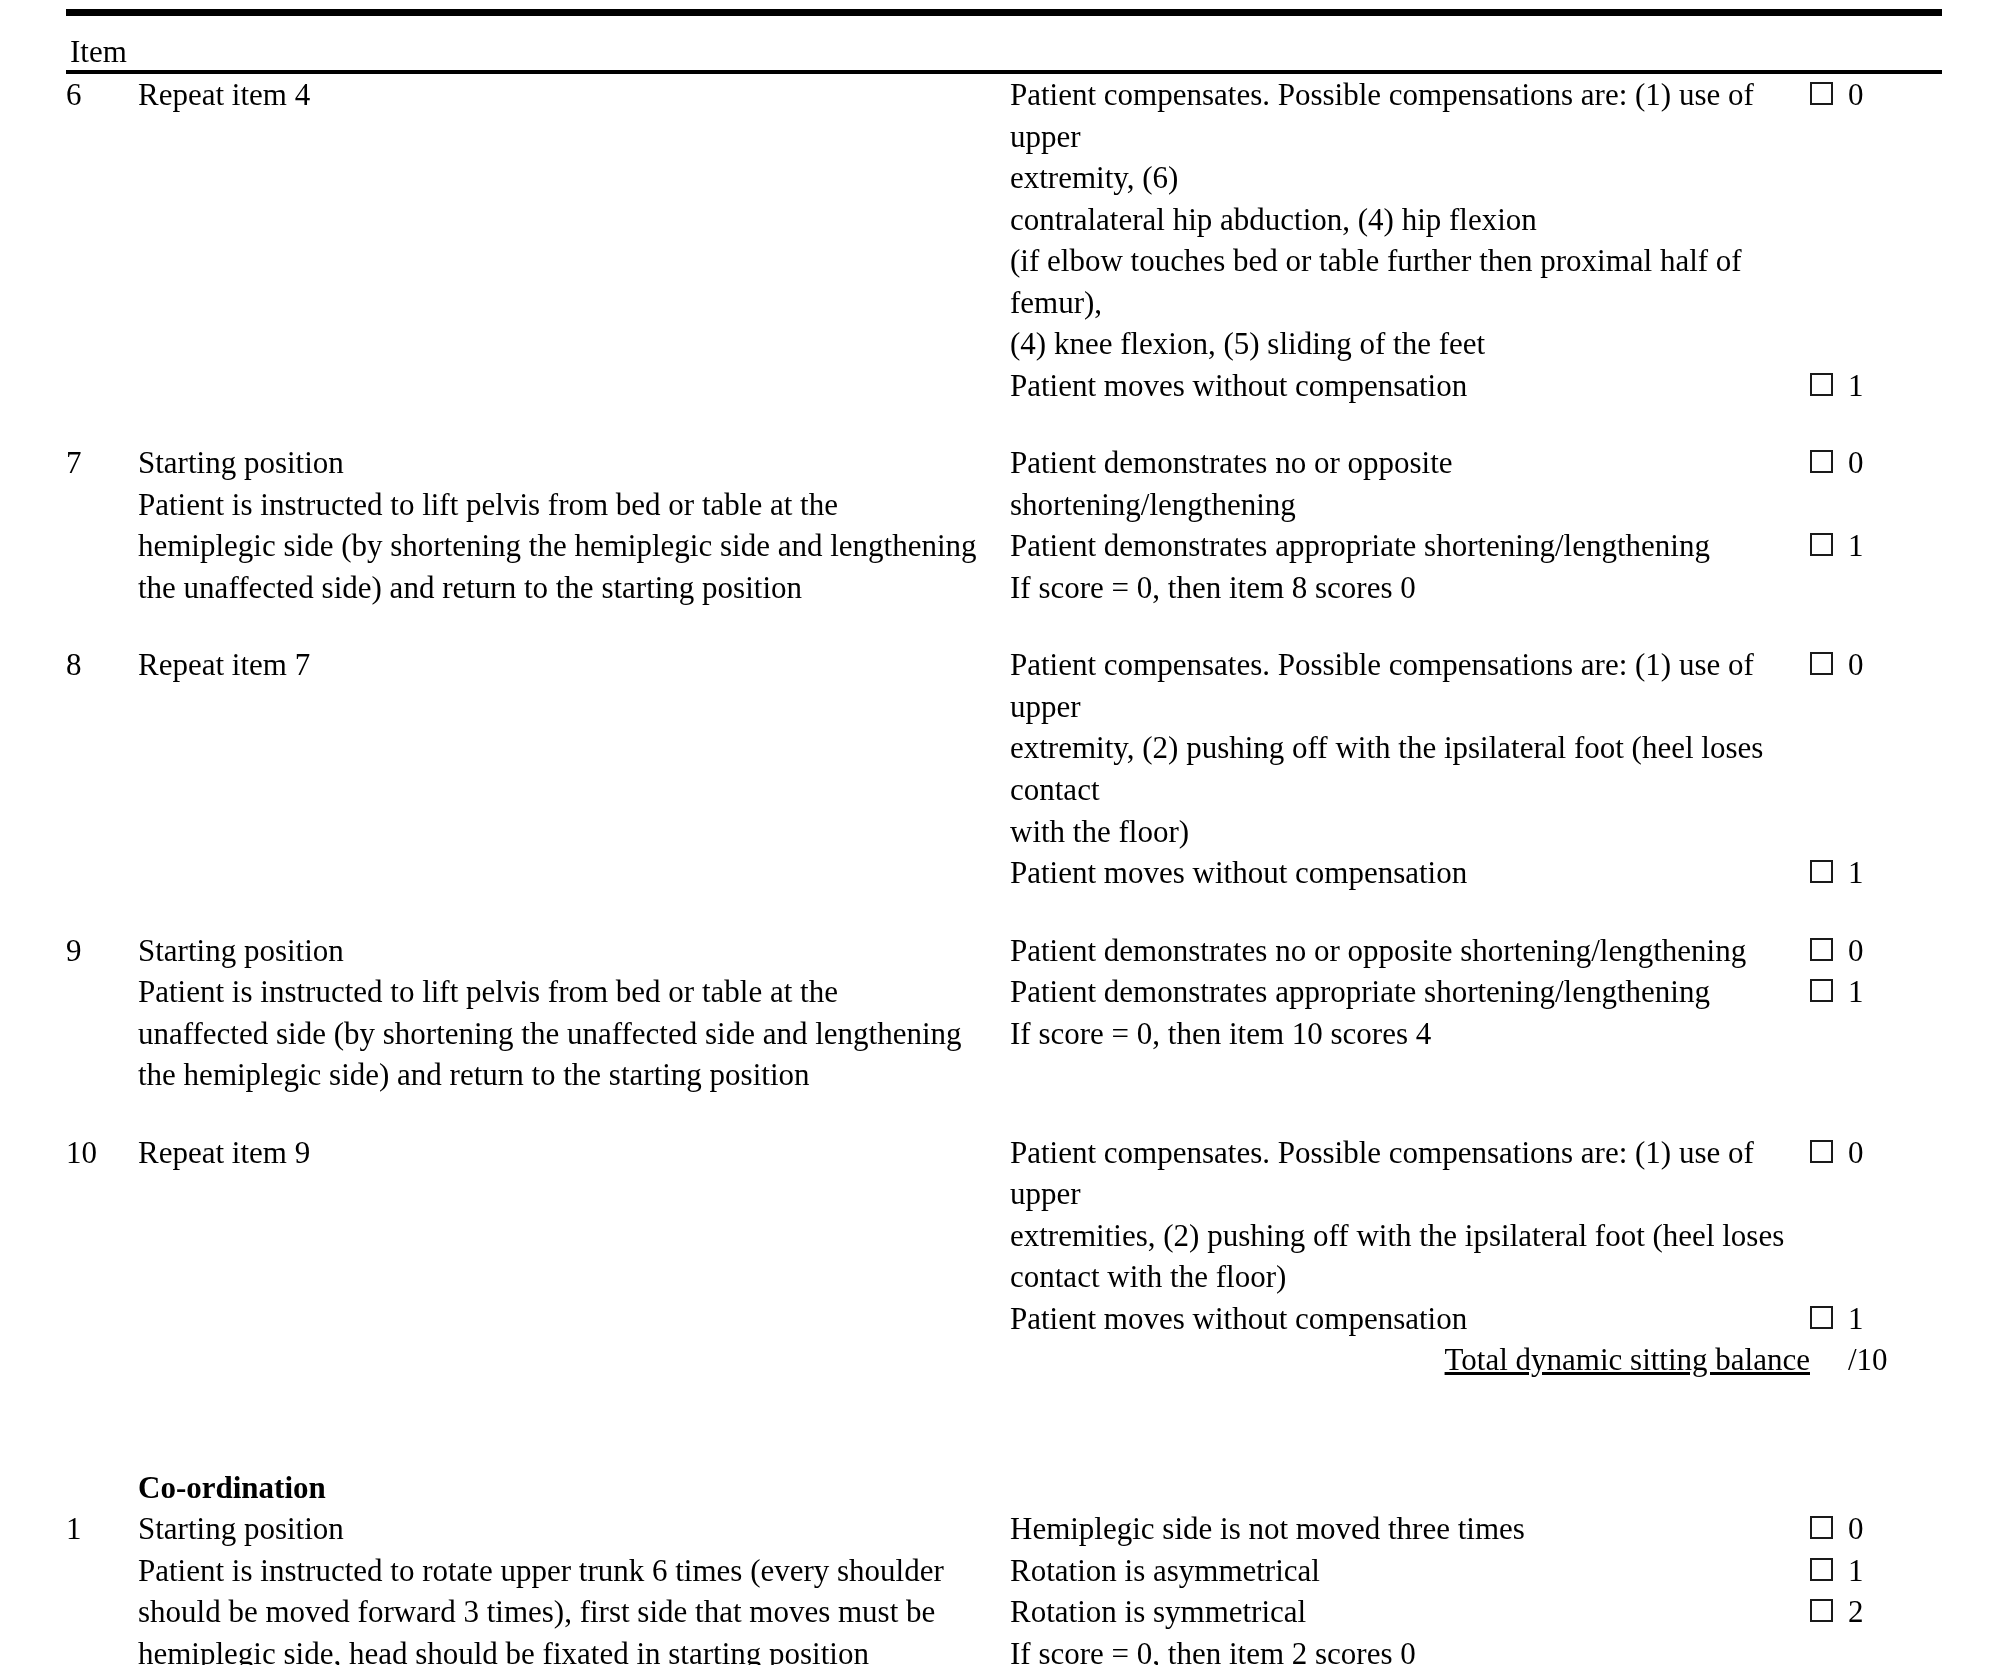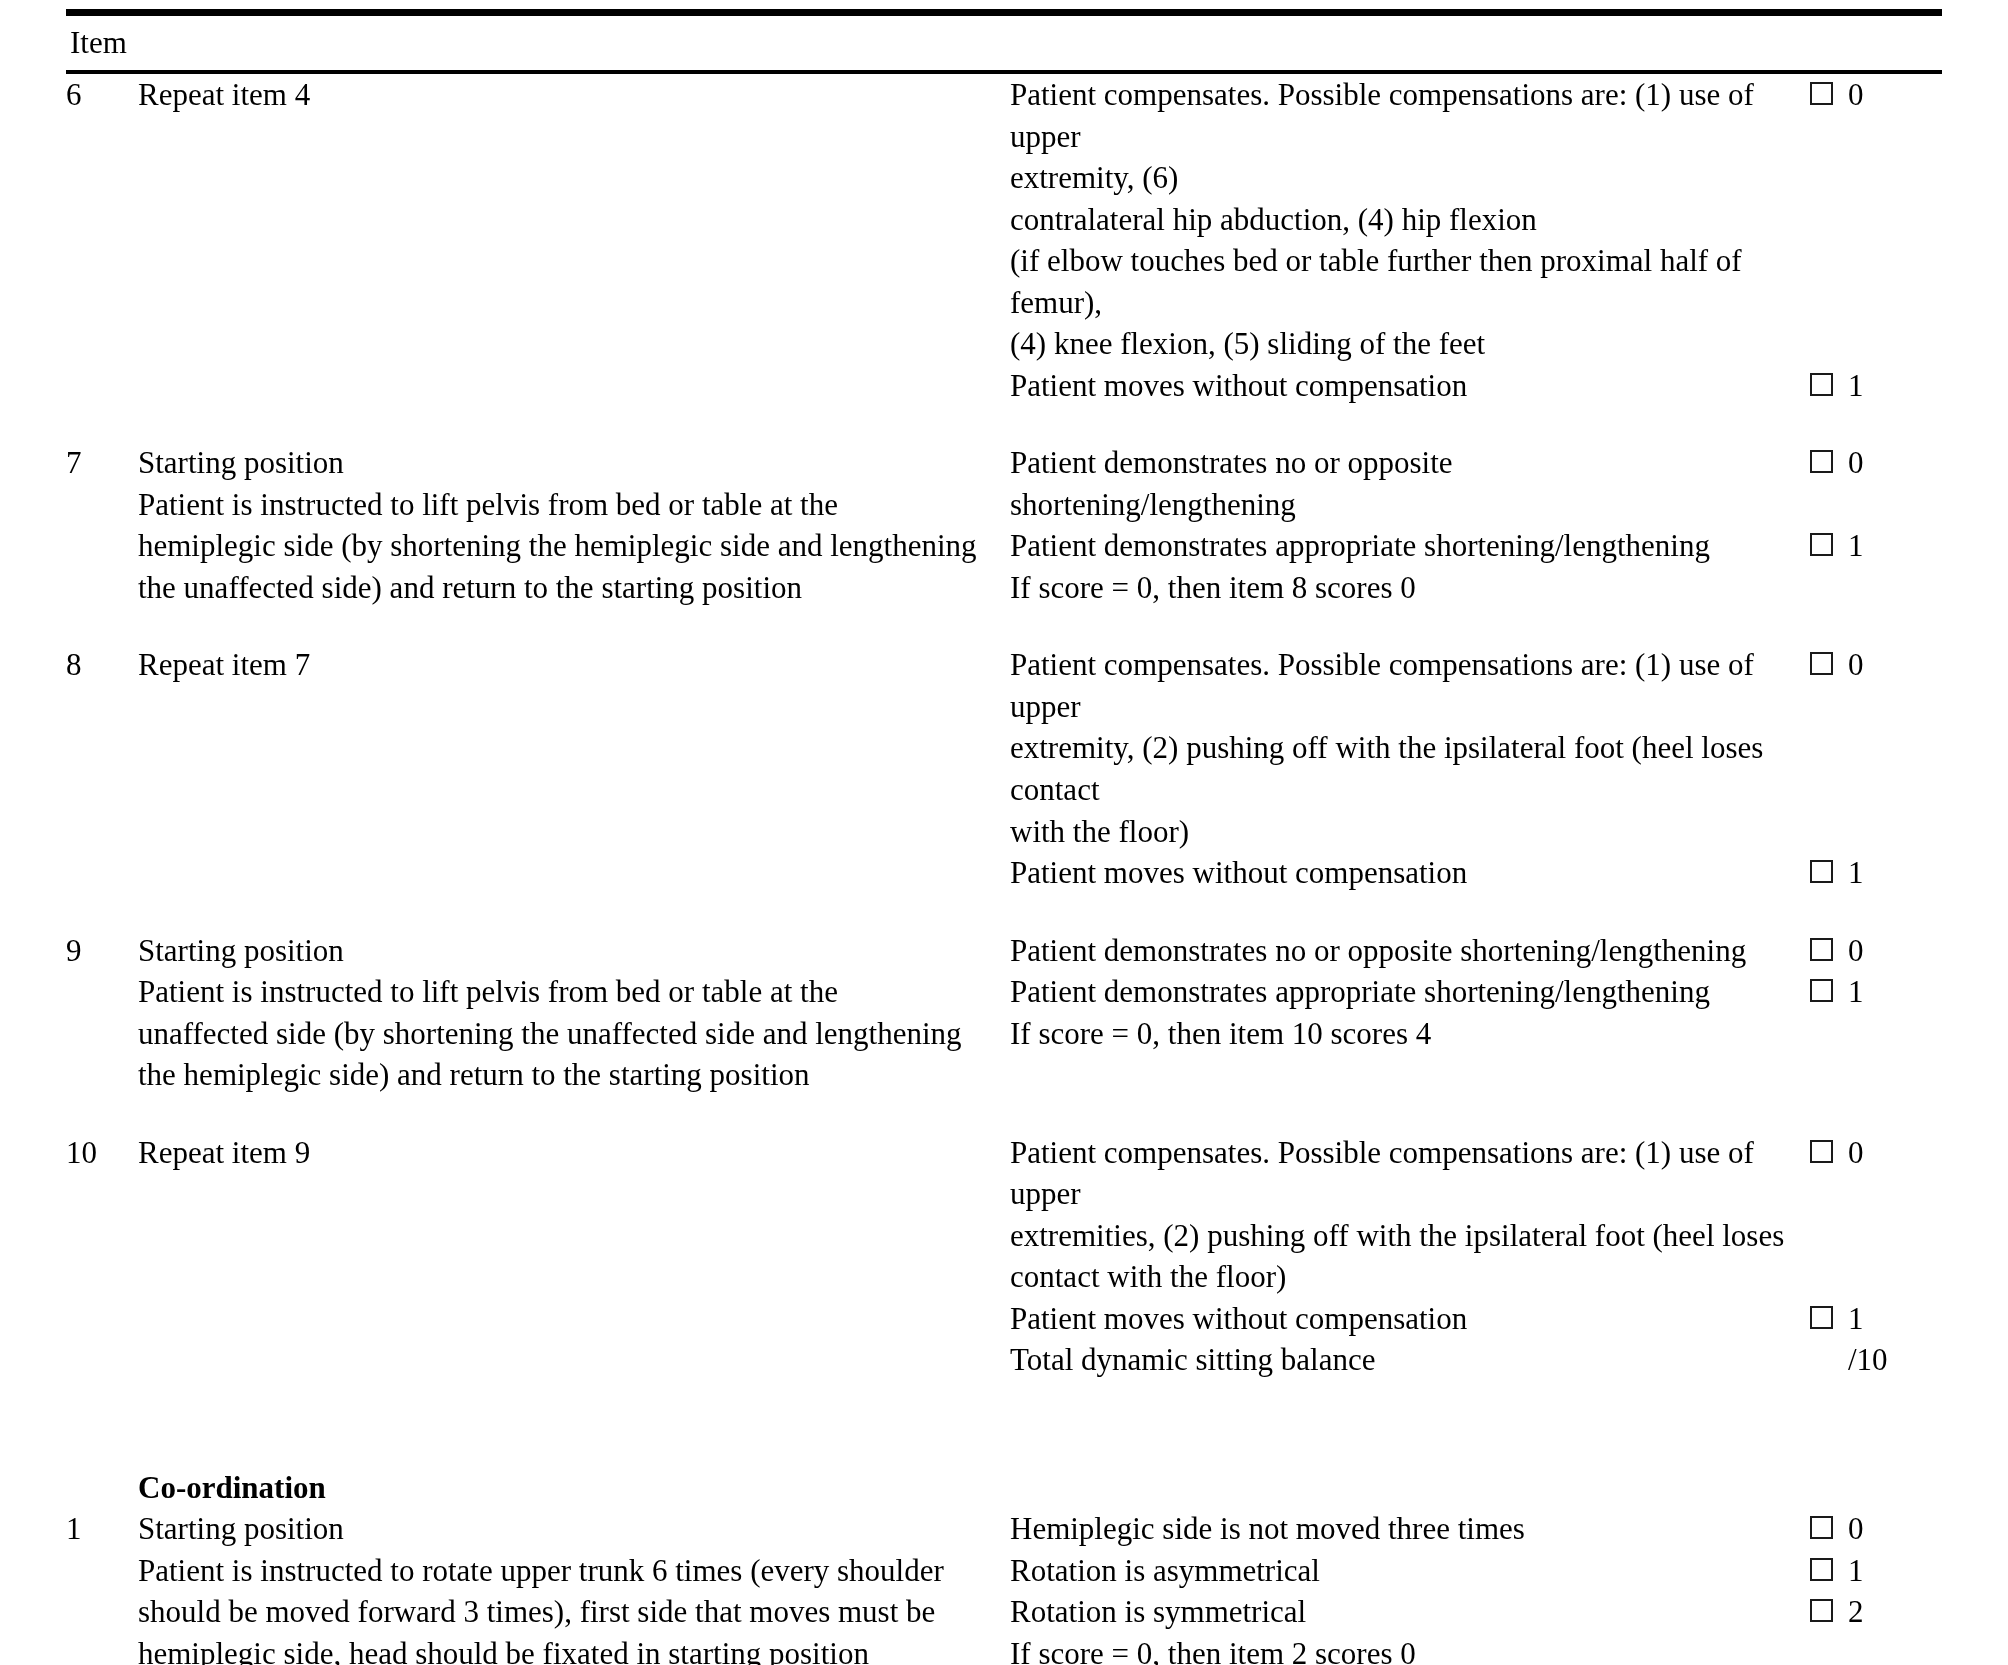--- a/index.html
+++ b/index.html
@@ -28,21 +28,21 @@
     margin: 9px 0 0 0;
   }
   .rule-thin {
     height: 4px;
     background: #000;
     margin: 0;
   }
   .header-row {
     height: 54px;
     display: flex;
-    align-items: center;
+    align-items: flex-end;
     font-size: 31px;
     padding-left: 4px;
   }
   
   table.scale {
     width: 100%;
     border-collapse: collapse;
     table-layout: fixed;
   }
   table.scale td {
@@ -83,23 +83,24 @@
   .row-spacer-big td {
     height: 86px;
     font-size: 0;
     line-height: 0;
   }
   .section-head {
     font-weight: bold;
     margin-left: 44px;
   }
   .total-label {
-    text-align: left;
+    text-align: right;
     padding-left: 0;
     padding-right: 86px;
+    text-decoration: underline;
   }
   .total-score {
     text-align: left;
     padding-left: 0;
   }
   .chk {
     display: inline-block;
     width: 23px;
     height: 23px;
     border: 2px solid #1a1a1a;

